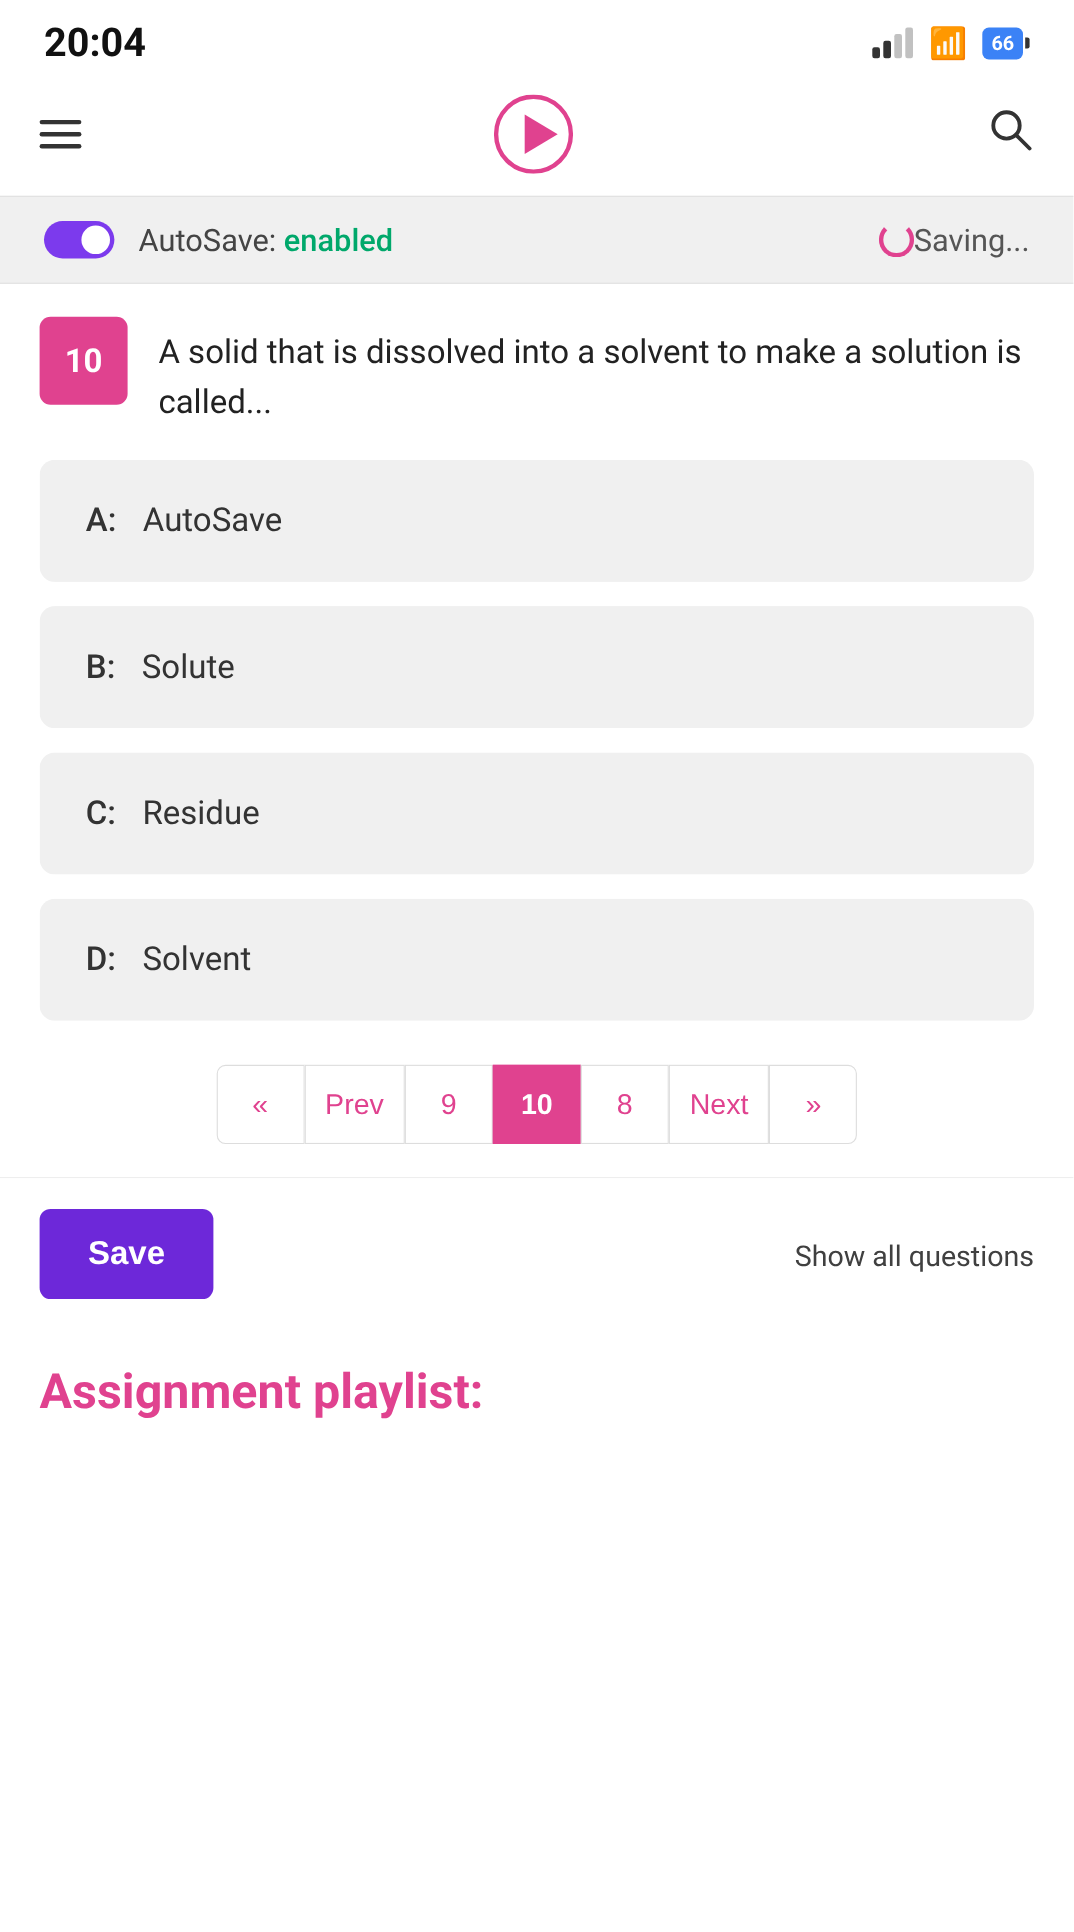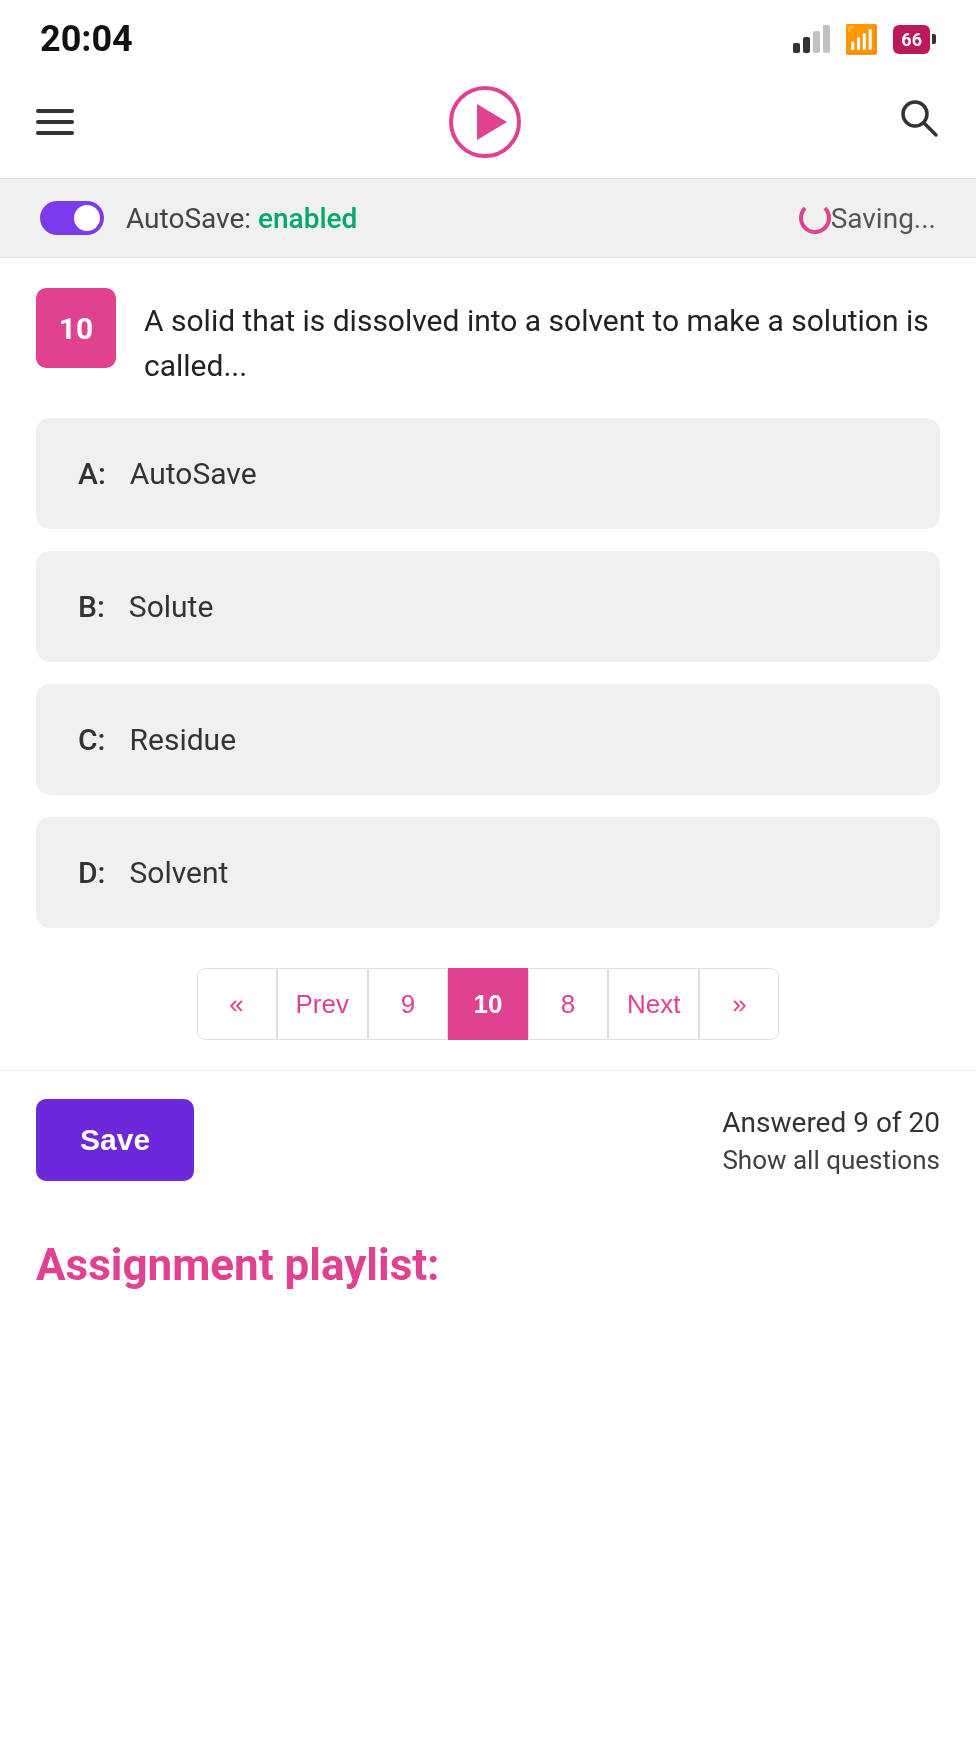--- a/index.html
+++ b/index.html
@@ -45,21 +45,21 @@
     .signal-bar:nth-child(2) { height: 16px; }
     .signal-bar:nth-child(3) { height: 22px; opacity: 0.3; }
     .signal-bar:nth-child(4) { height: 28px; opacity: 0.3; }
     .wifi-icon {
       font-size: 28px;
       color: #333;
     }
     .battery-box {
       display: flex;
       align-items: center;
-      background: #be185d;
+      background: #3b82f6;
       color: #fff;
       font-size: 18px;
       font-weight: 700;
       padding: 4px 8px;
       border-radius: 6px;
       gap: 3px;
     }
     .battery-tip {
       width: 4px;
       height: 10px;
@@ -384,20 +384,19 @@
     <button class="page-btn">8</button>
     <button class="page-btn">Next</button>
     <button class="page-btn">»</button>
   </div>
 
 </div>
 
 <div class="bottom-bar">
   <button class="save-btn">Save</button>
   <div class="answered-info">
-    <span class="answered-count">Answered 9 of 20</span>
     <a class="show-all-link">Show all questions</a>
   </div>
 </div>
 
 <div class="playlist-section">
   <h2 class="playlist-title">Assignment playlist:</h2>
 </div>
 
 </body></html>

